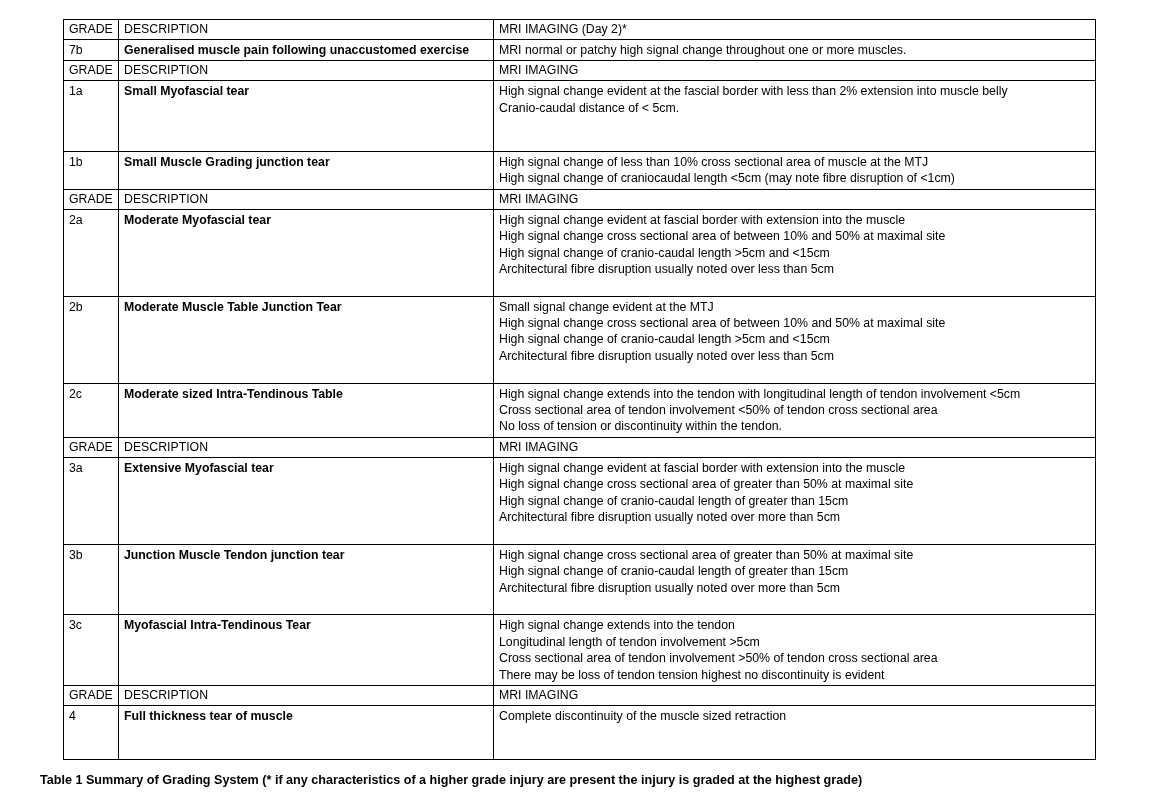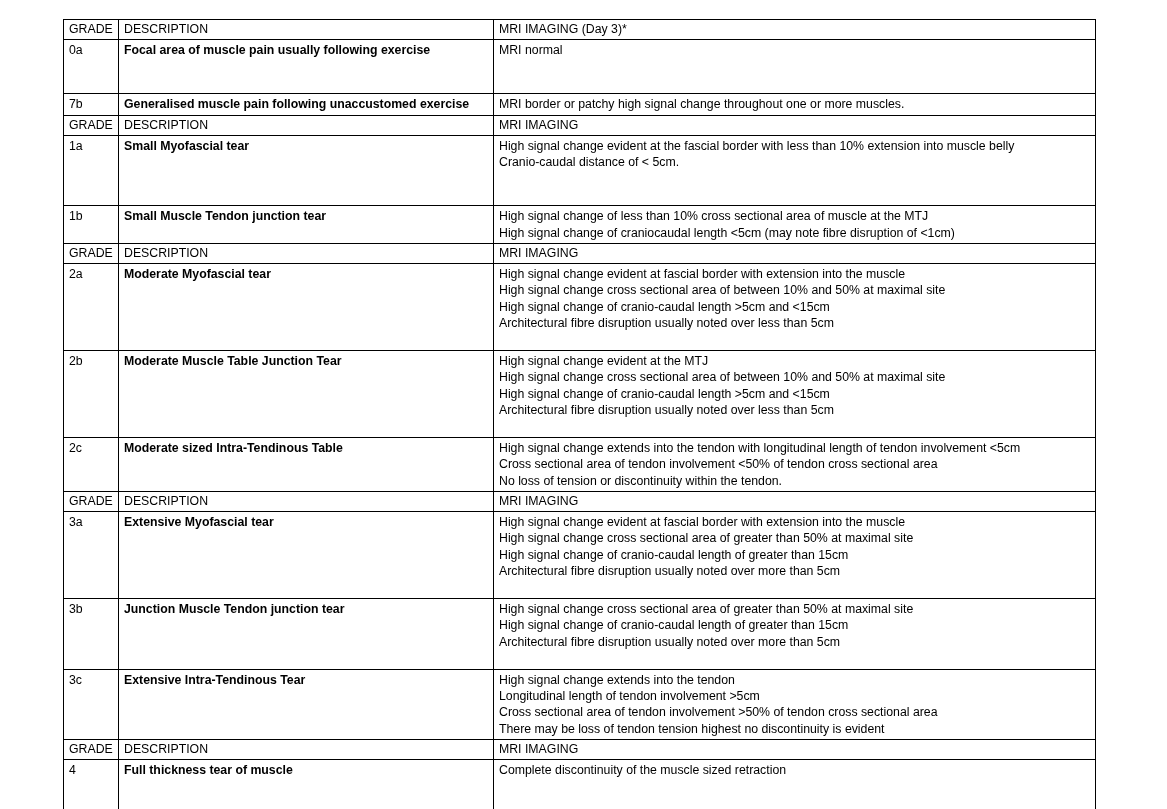--- a/index.html
+++ b/index.html
@@ -94,62 +94,51 @@
   <table class="grading">
     <colgroup>
       <col class="c-grade">
       <col class="c-desc">
       <col class="c-mri">
     </colgroup>
     <tbody id="table-body">
         <tr class="header-row">
           <td class="header-cell">GRADE</td>
           <td class="header-cell">DESCRIPTION</td>
-          <td class="header-cell">MRI IMAGING (Day 3)*</td>
-        </tr>
-        <tr class="data-row">
-          <td class="grade-cell">0a</td>
-          <td class="desc-cell">Focal area of muscle pain usually following exercise</td>
-          <td class="mri-cell">
-            <div class="lines">
-              <div>MRI normal</div>
-              <div class="blank">&nbsp;</div>
-              <div class="blank">&nbsp;</div>
-            </div>
-          </td>
+          <td class="header-cell">MRI IMAGING (Day 2)*</td>
         </tr>
         <tr class="data-row">
           <td class="grade-cell">7b</td>
           <td class="desc-cell">Generalised muscle pain following unaccustomed exercise</td>
           <td class="mri-cell">
             <div class="lines">
-              <div>MRI border or patchy high signal change throughout one or more muscles.</div>
+              <div>MRI normal or patchy high signal change throughout one or more muscles.</div>
             </div>
           </td>
         </tr>
         <tr class="header-row">
           <td class="header-cell">GRADE</td>
           <td class="header-cell">DESCRIPTION</td>
           <td class="header-cell">MRI IMAGING</td>
         </tr>
         <tr class="data-row">
           <td class="grade-cell">1a</td>
           <td class="desc-cell">Small Myofascial tear</td>
           <td class="mri-cell">
             <div class="lines">
-              <div>High signal change evident at the fascial border with less than 10% extension into muscle belly</div>
+              <div>High signal change evident at the fascial border with less than 2% extension into muscle belly</div>
               <div>Cranio-caudal distance of &lt; 5cm.</div>
               <div class="blank">&nbsp;</div>
               <div class="blank">&nbsp;</div>
             </div>
           </td>
         </tr>
         <tr class="data-row">
           <td class="grade-cell">1b</td>
-          <td class="desc-cell">Small Muscle Tendon junction tear</td>
+          <td class="desc-cell">Small Muscle Grading junction tear</td>
           <td class="mri-cell">
             <div class="lines">
               <div>High signal change of less than 10% cross sectional area of muscle at the MTJ</div>
               <div>High signal change of craniocaudal length &lt;5cm (may note fibre disruption of &lt;1cm)</div>
             </div>
           </td>
         </tr>
         <tr class="header-row">
           <td class="header-cell">GRADE</td>
           <td class="header-cell">DESCRIPTION</td>
@@ -166,21 +155,21 @@
               <div>Architectural fibre disruption usually noted over less than 5cm</div>
               <div class="blank">&nbsp;</div>
             </div>
           </td>
         </tr>
         <tr class="data-row">
           <td class="grade-cell">2b</td>
           <td class="desc-cell">Moderate Muscle Table Junction Tear</td>
           <td class="mri-cell">
             <div class="lines">
-              <div>High signal change evident at the MTJ</div>
+              <div>Small signal change evident at the MTJ</div>
               <div>High signal change cross sectional area of between 10% and 50% at maximal site</div>
               <div>High signal change of cranio-caudal length &gt;5cm and &lt;15cm</div>
               <div>Architectural fibre disruption usually noted over less than 5cm</div>
               <div class="blank">&nbsp;</div>
             </div>
           </td>
         </tr>
         <tr class="data-row">
           <td class="grade-cell">2c</td>
           <td class="desc-cell">Moderate sized Intra-Tendinous Table</td>
@@ -217,21 +206,21 @@
             <div class="lines">
               <div>High signal change cross sectional area of greater than 50% at maximal site</div>
               <div>High signal change of cranio-caudal length of greater than 15cm</div>
               <div>Architectural fibre disruption usually noted over more than 5cm</div>
               <div class="blank">&nbsp;</div>
             </div>
           </td>
         </tr>
         <tr class="data-row">
           <td class="grade-cell">3c</td>
-          <td class="desc-cell">Extensive Intra-Tendinous Tear</td>
+          <td class="desc-cell">Myofascial Intra-Tendinous Tear</td>
           <td class="mri-cell">
             <div class="lines">
               <div>High signal change extends into the tendon</div>
               <div>Longitudinal length of tendon involvement &gt;5cm</div>
               <div>Cross sectional area of tendon involvement &gt;50% of tendon cross sectional area</div>
               <div>There may be loss of tendon tension highest no discontinuity is evident</div>
             </div>
           </td>
         </tr>
         <tr class="header-row">
@@ -246,14 +235,15 @@
             <div class="lines">
               <div>Complete discontinuity of the muscle sized retraction</div>
               <div class="blank">&nbsp;</div>
               <div class="blank">&nbsp;</div>
             </div>
           </td>
         </tr>
       </tbody>
   </table>
 
+  <div class="caption">Table 1 Summary of Grading System (* if any characteristics of a higher grade injury are present the injury is graded at the highest grade)</div>
 
 </div>
 
 </body></html>

